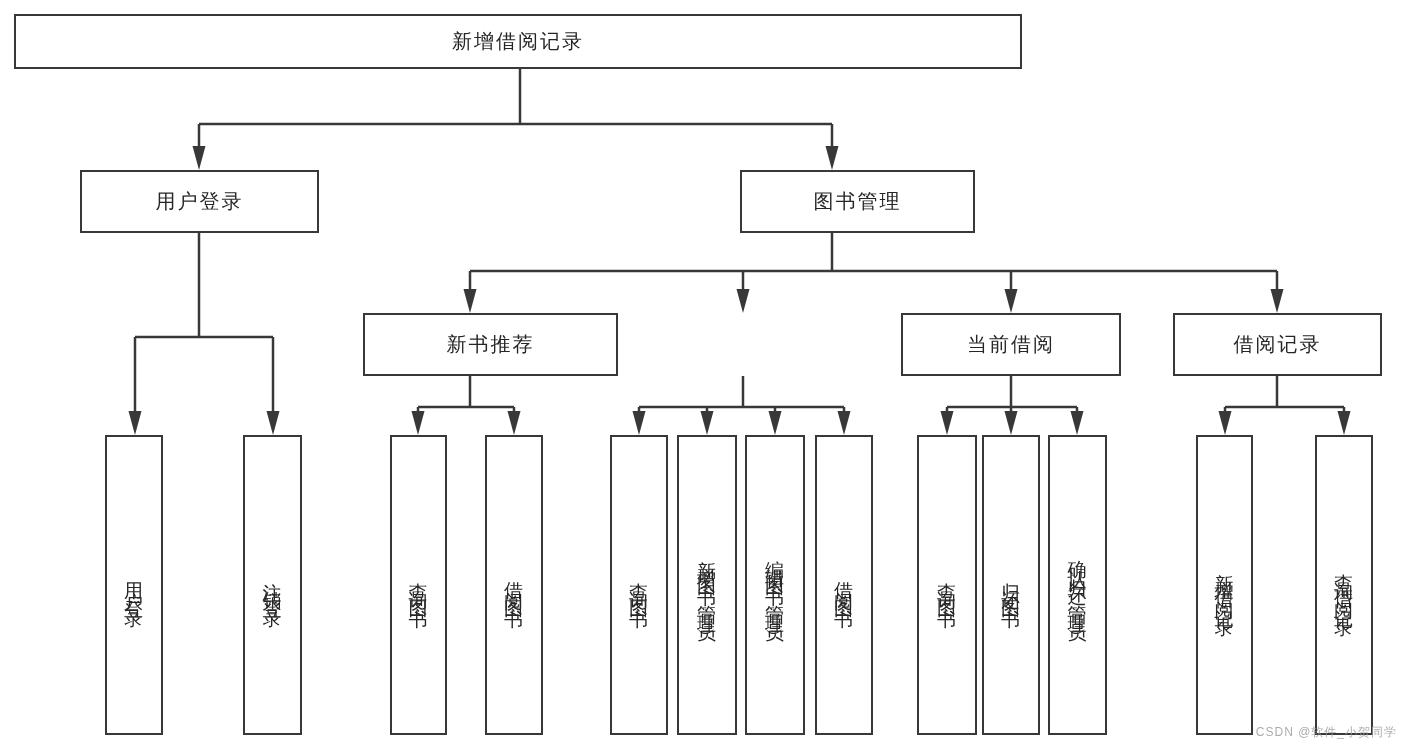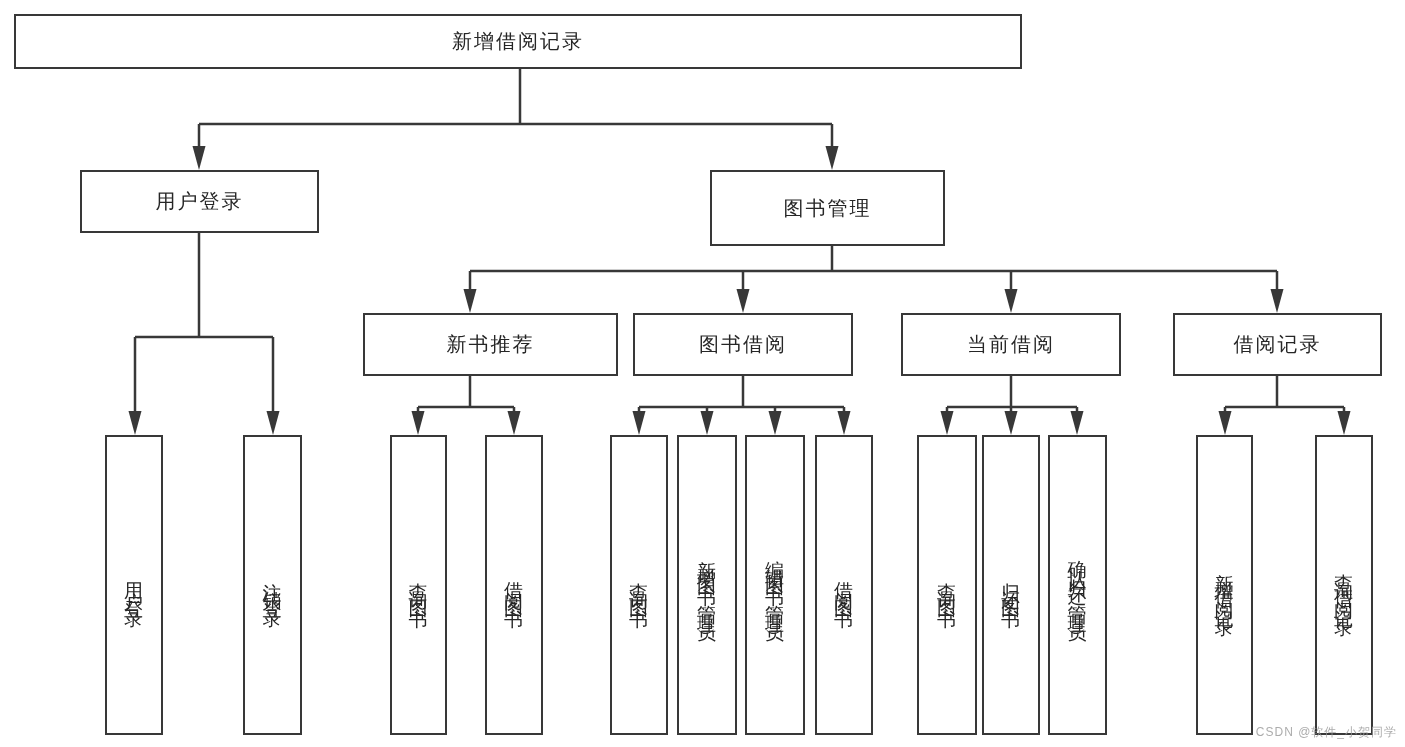--- a/index.html
+++ b/index.html
@@ -111,29 +111,26 @@
     </g>
   </svg>
 
   <div class="box h" style="left:14px; top:14px; width:1008px; height:55px">
     <span>新增借阅记录</span>
   </div>
 
   <div class="box h" style="left:80px; top:170px; width:239px; height:63px">
     <span>用户登录</span>
   </div>
-  <div class="box h" style="left:710px; top:170px; width:235px; height:76px">
+  <div class="box h" style="left:740px; top:170px; width:235px; height:63px">
     <span>图书管理</span>
   </div>
 
   <div class="box h" style="left:363px; top:313px; width:255px; height:63px">
     <span>新书推荐</span>
-  </div>
-  <div class="box h" style="left:633px; top:313px; width:220px; height:63px">
-    <span>图书借阅</span>
   </div>
   <div class="box h" style="left:1173px; top:313px; width:209px; height:63px">
     <span>借阅记录</span>
   </div>
   <div class="box h" style="left:901px; top:313px; width:220px; height:63px">
     <span>当前借阅</span>
   </div>
 
   <div class="box v" style="left:105px; top:435px; width:58px; height:300px">
     <span>用户登录</span>

